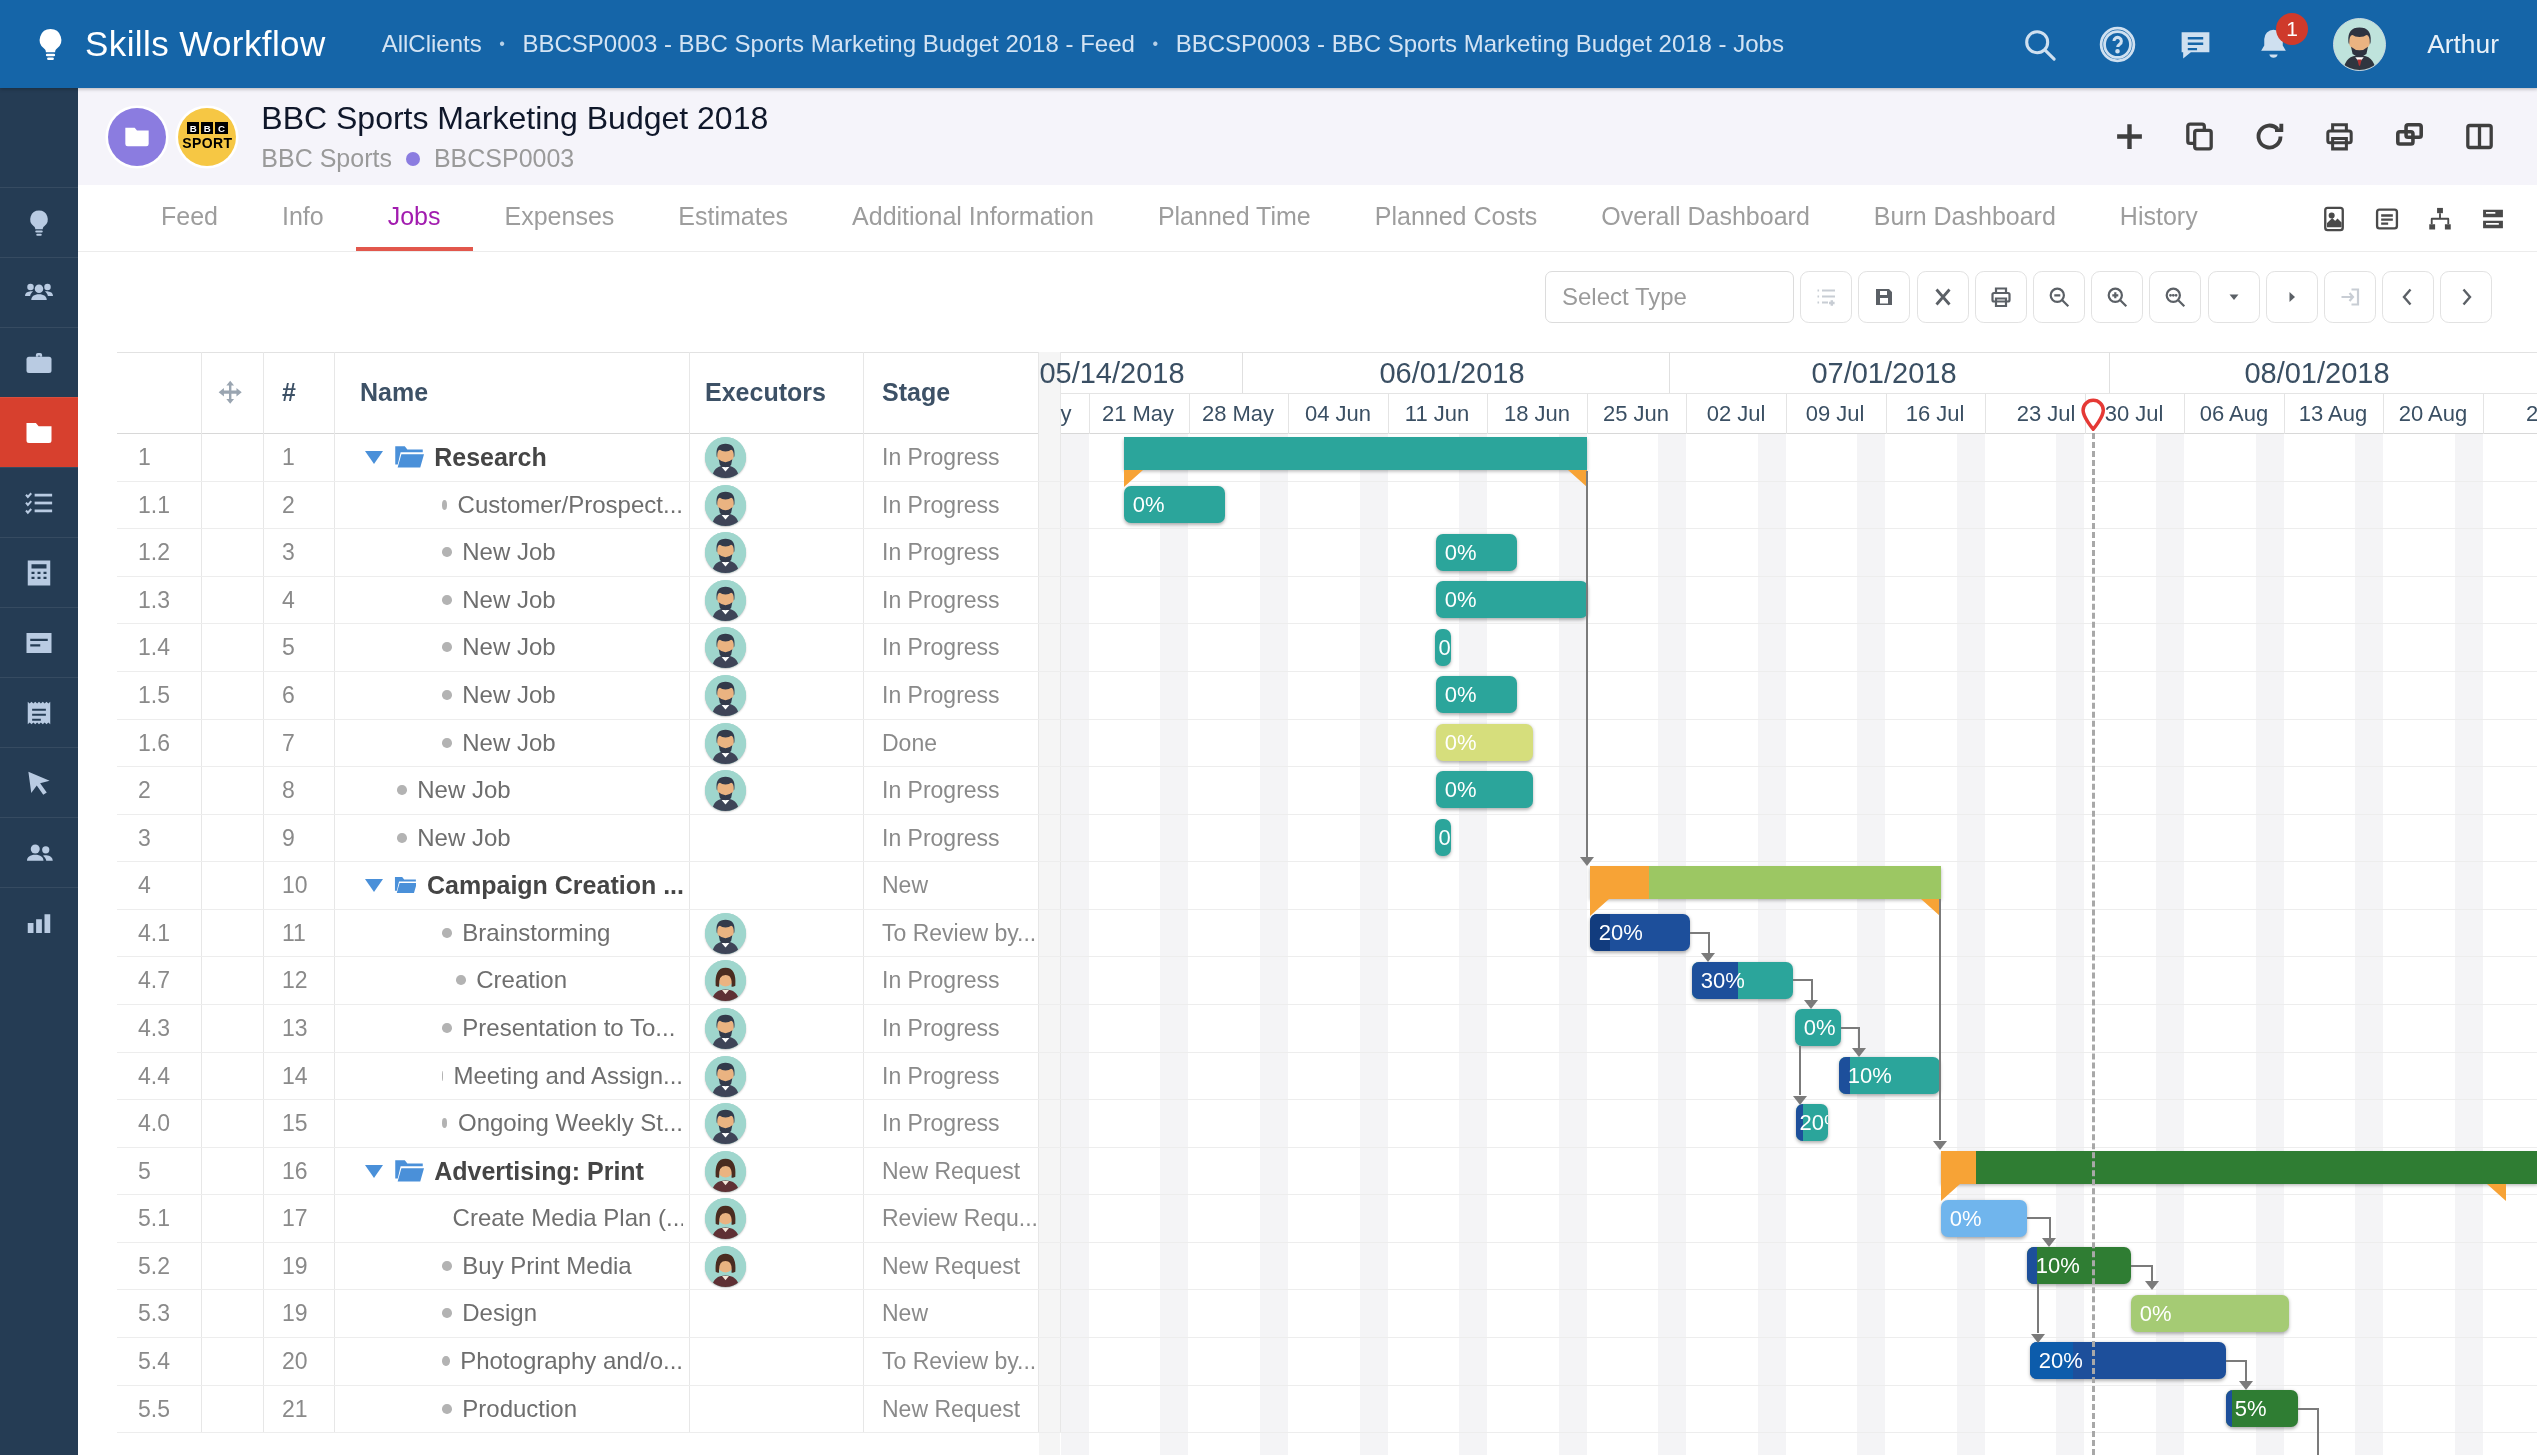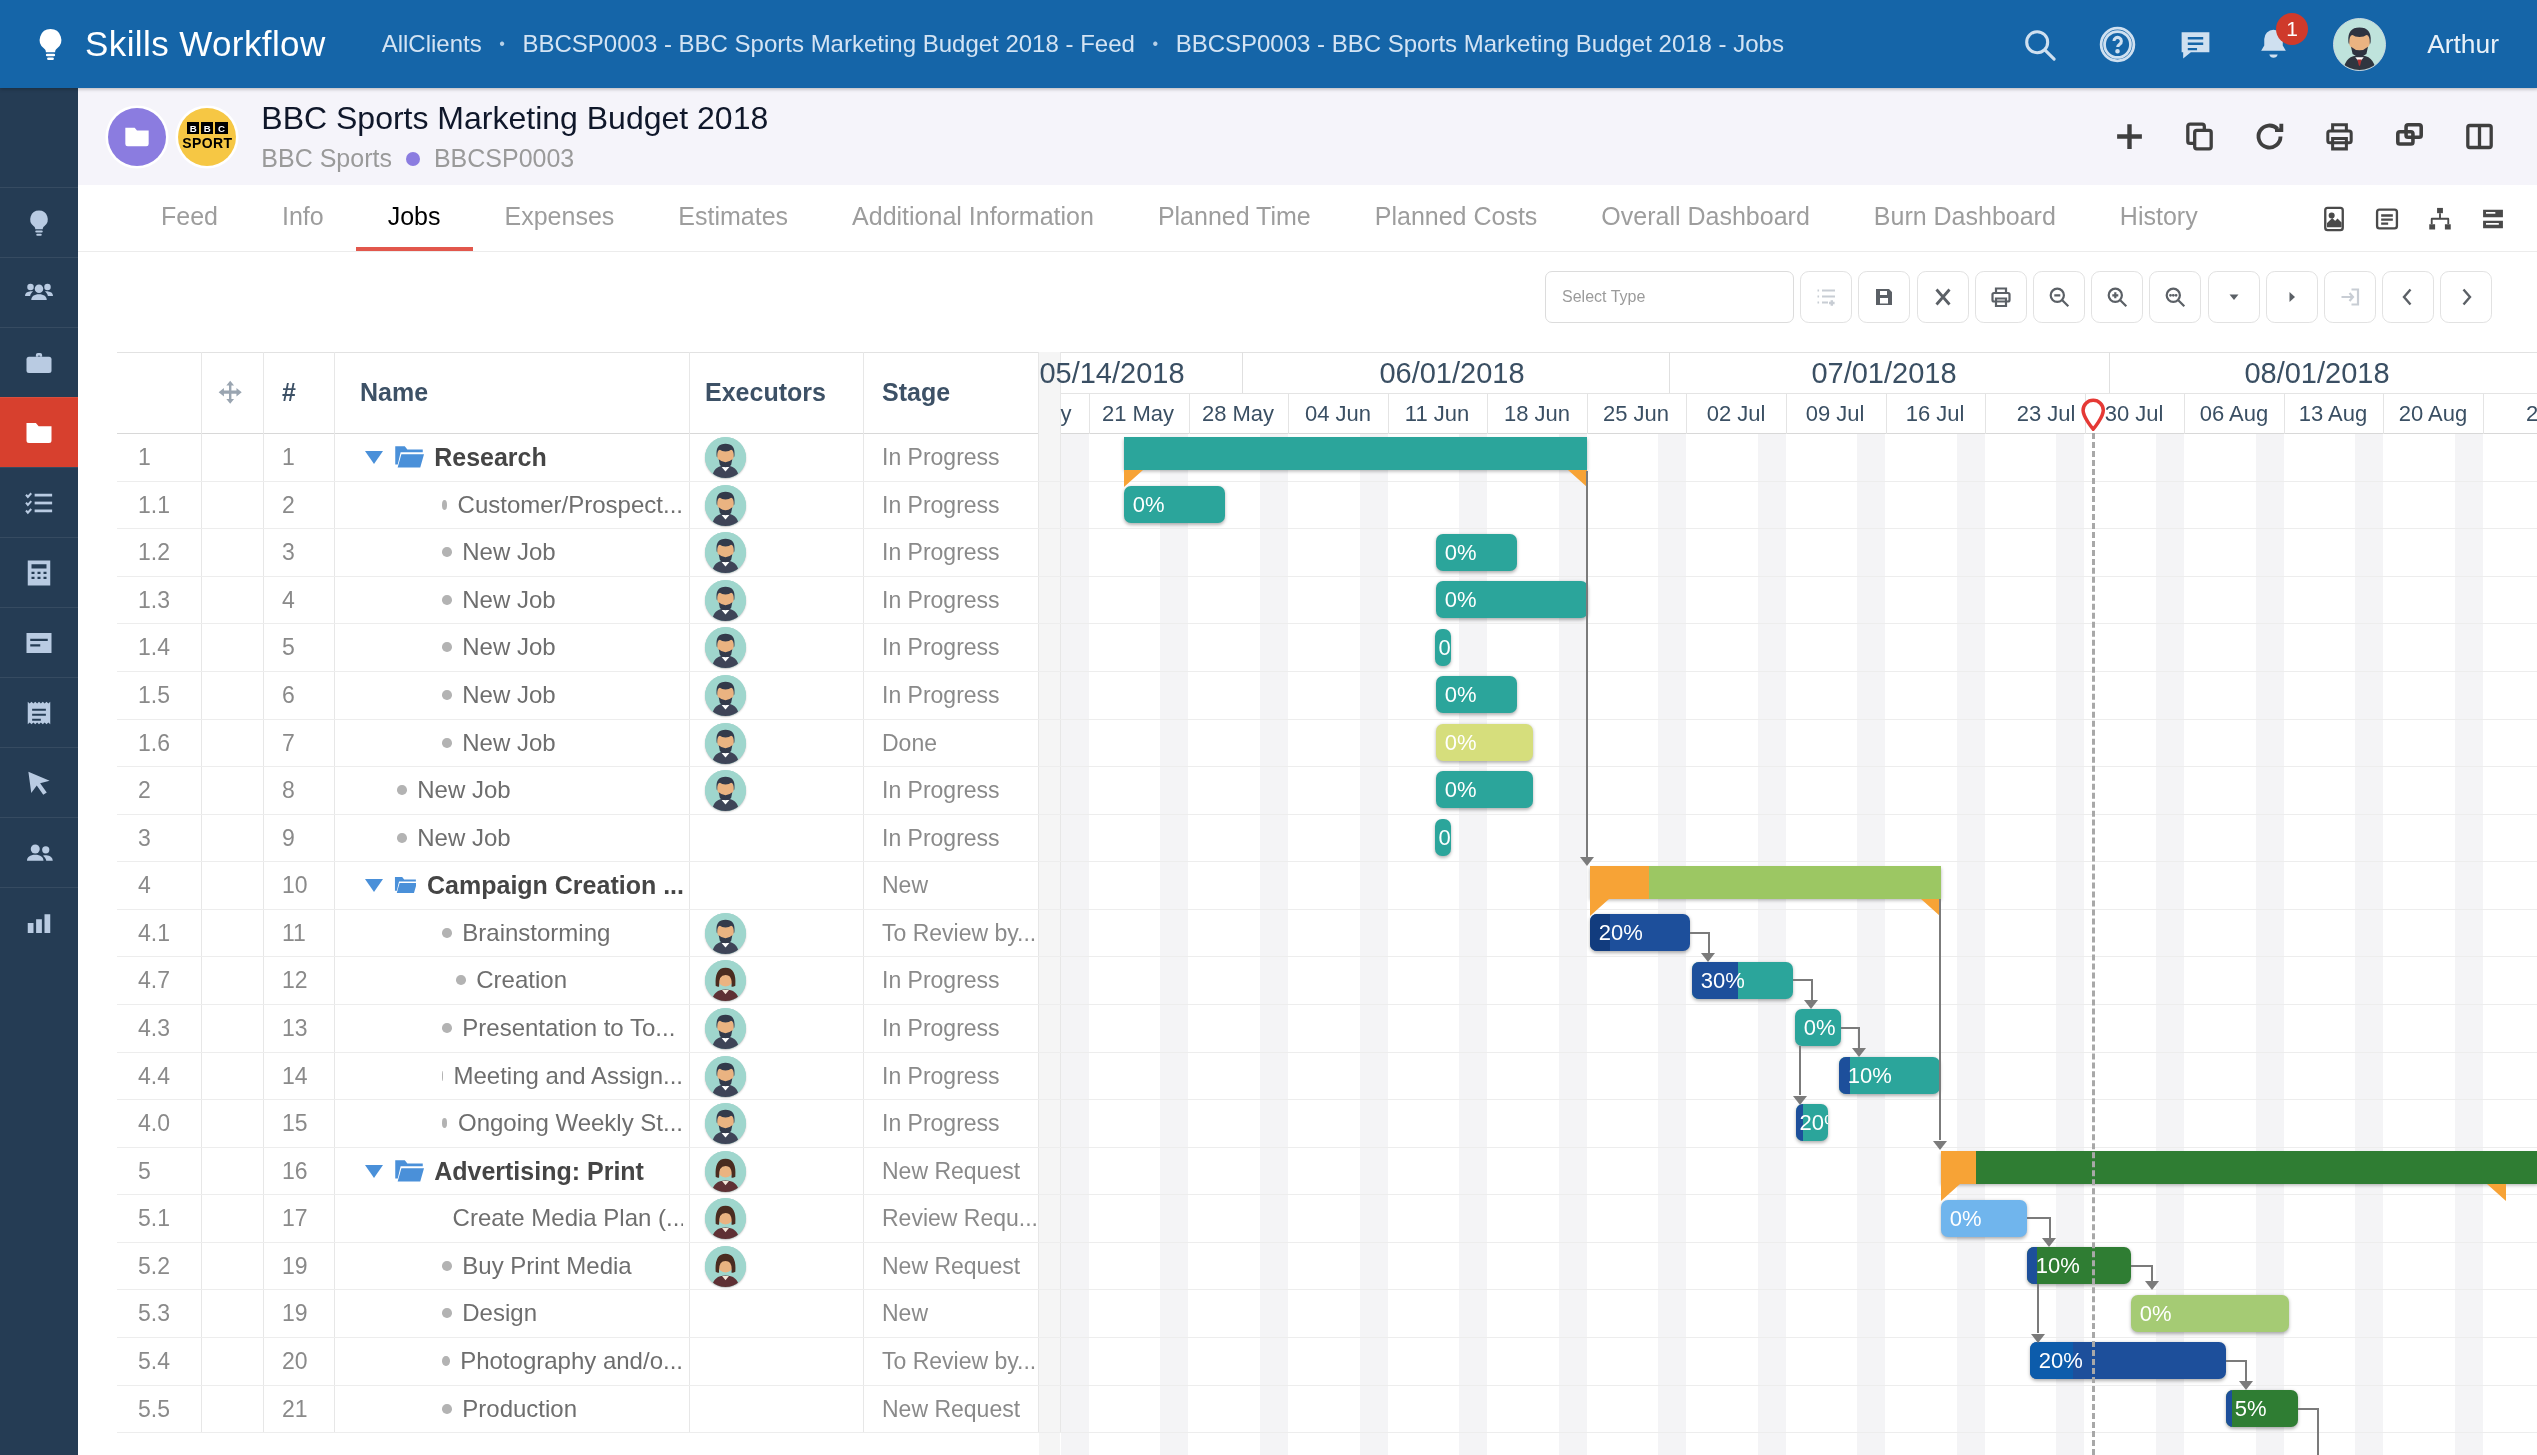--- a/index.html
+++ b/index.html
@@ -52,30 +52,30 @@
   #proj-sub .dot { width:14px; height:14px; border-radius:50%; background:#8b7ce0; }
   #proj-actions { margin-left:auto; margin-right:42px; display:flex; gap:37px; }
   .pa-ic { width:33px; height:33px; color:#3f3f3f; cursor:pointer; }
   .pa-ic svg { width:100%; height:100%; }
 
   
   #tabbar { position:absolute; top:185px; left:78px; width:2460px; height:67px; background:#fff;
     border-bottom:1.8px solid #ececec; display:flex; align-items:stretch; padding-left:51px; }
   .tab { padding:0 32px; font-size:25px; color:#9d9d9d; display:flex; align-items:center;
     cursor:pointer; border-bottom:4.4px solid transparent; }
-  .tab.active { color:#000000; border-bottom-color:#e2574c; }
+  .tab.active { color:#a21caf; border-bottom-color:#e2574c; }
   #view-icons { position:absolute; top:185px; right:30px; height:67px; display:flex;
     align-items:center; gap:25px; }
   .vi-ic { width:28px; height:28px; color:#4a4a4a; cursor:pointer; }
   .vi-ic svg { width:100%; height:100%; }
 
   
   #toolbar { position:absolute; top:271px; left:1545px; display:flex; gap:6.2px; }
   #select-type { width:249px; height:52px; border:1.8px solid #dcdcdc; border-radius:7px;
-    background:#fff; color:#9b9b9b; font-size:16px; display:flex; align-items:center;
+    background:#fff; color:#9b9b9b; font-size:24px; display:flex; align-items:center;
     padding-left:16px; cursor:pointer; }
   .tbtn { width:52px; height:52px; border:1.8px solid #e2e2e2; border-radius:8.8px; background:#fff;
     color:#5b6066; display:flex; align-items:center; justify-content:center; cursor:pointer; }
   .tbtn svg { width:24px; height:24px; }
   .tbtn.disabled { color:#c8cdd4; }
 
   
   #stage { position:absolute; top:352px; left:0; width:2538px; height:1103px; background:#fff; overflow:hidden; }
   .hline { position:absolute; height:0.9px; background:#ededed; }
   .vline { position:absolute; width:0.9px; background:#e7e7e7; }

